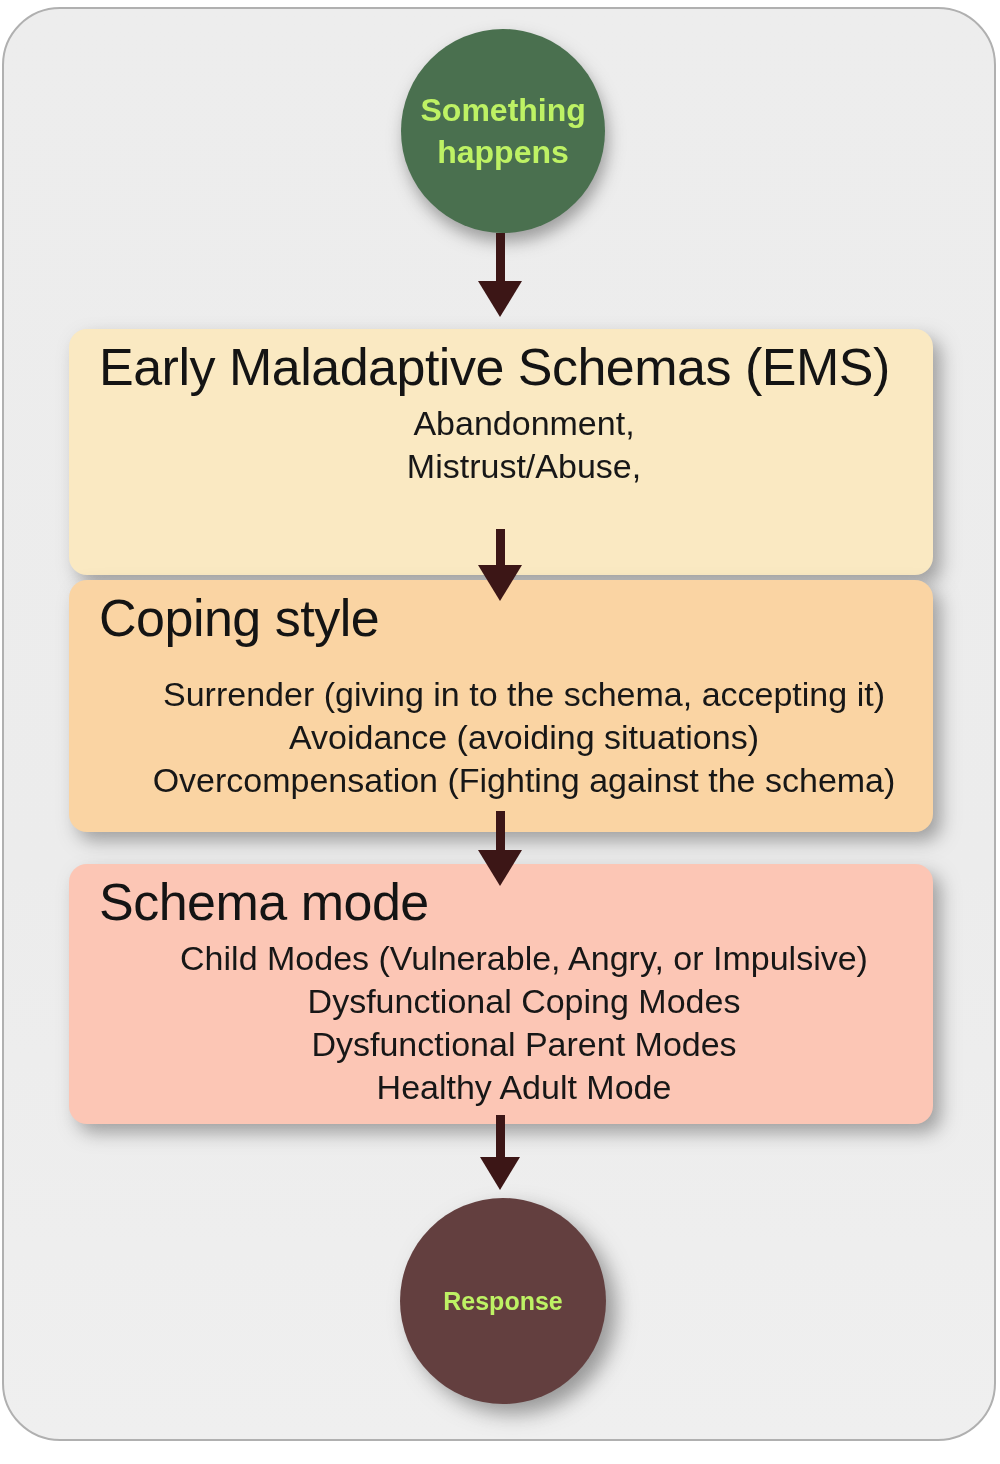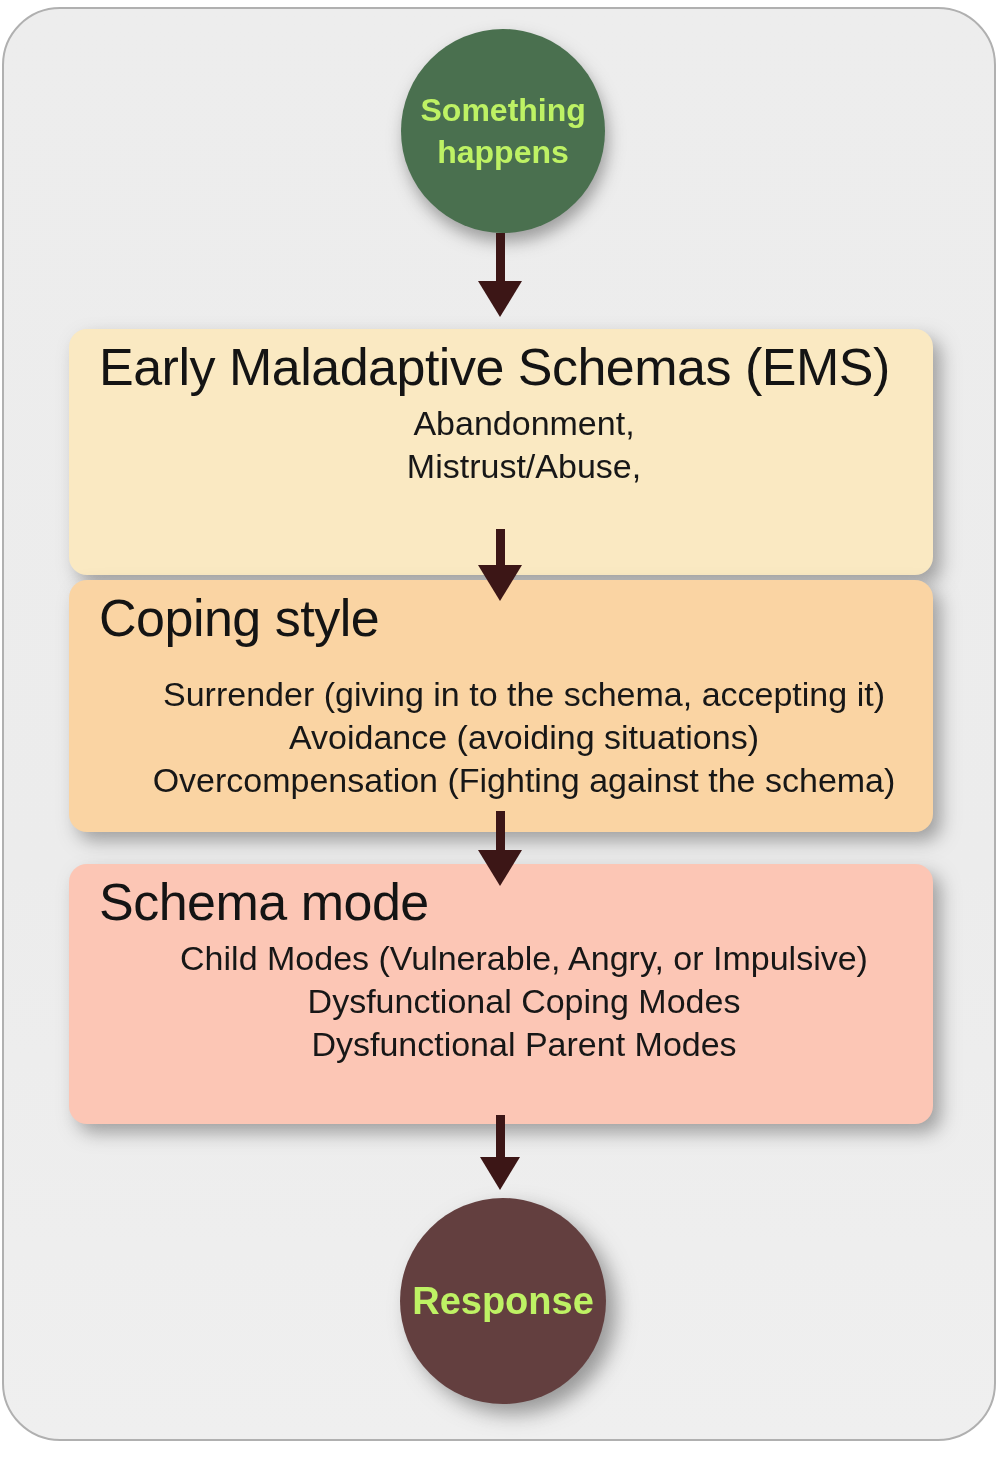--- a/index.html
+++ b/index.html
@@ -37,21 +37,21 @@
     box-shadow: 3px 9px 16px rgba(80,80,80,0.50);
     font-size: 32px;
     line-height: 1.32;
   }
   .node-start span { display: block; width: 165px; }
   .node-end {
     left: 396px; top: 1189px;
     width: 206px; height: 206px;
     background: #633f3f;
     box-shadow: 10px 10px 20px rgba(80,80,80,0.55);
-    font-size: 38px;
+    font-size: 25px;
   }
   .flow-box {
     position: absolute;
     left: 65px;
     width: 864px;
     box-sizing: border-box;
     border-radius: 18px;
     box-shadow: 8px 9px 18px rgba(85,85,85,0.50);
     color: #161616;
     z-index: 1;
@@ -141,20 +141,21 @@
       <div class="arrow-shaft"></div>
       <div class="arrow-head"></div>
     </div>
 
     <div class="flow-box box-mode">
       <div class="box-title">Schema mode</div>
       <div class="box-items">
         <div class="box-item">Child Modes (Vulnerable, Angry, or Impulsive)</div>
         <div class="box-item">Dysfunctional Coping Modes</div>
         <div class="box-item">Dysfunctional Parent Modes</div>
+        <div class="box-item">Healthy Adult Mode</div>
       </div>
     </div>
 
     <div class="flow-arrow arrow-4">
       <div class="arrow-shaft"></div>
       <div class="arrow-head"></div>
     </div>
 
     <div class="node-circle node-end">
       <span>Response</span>

